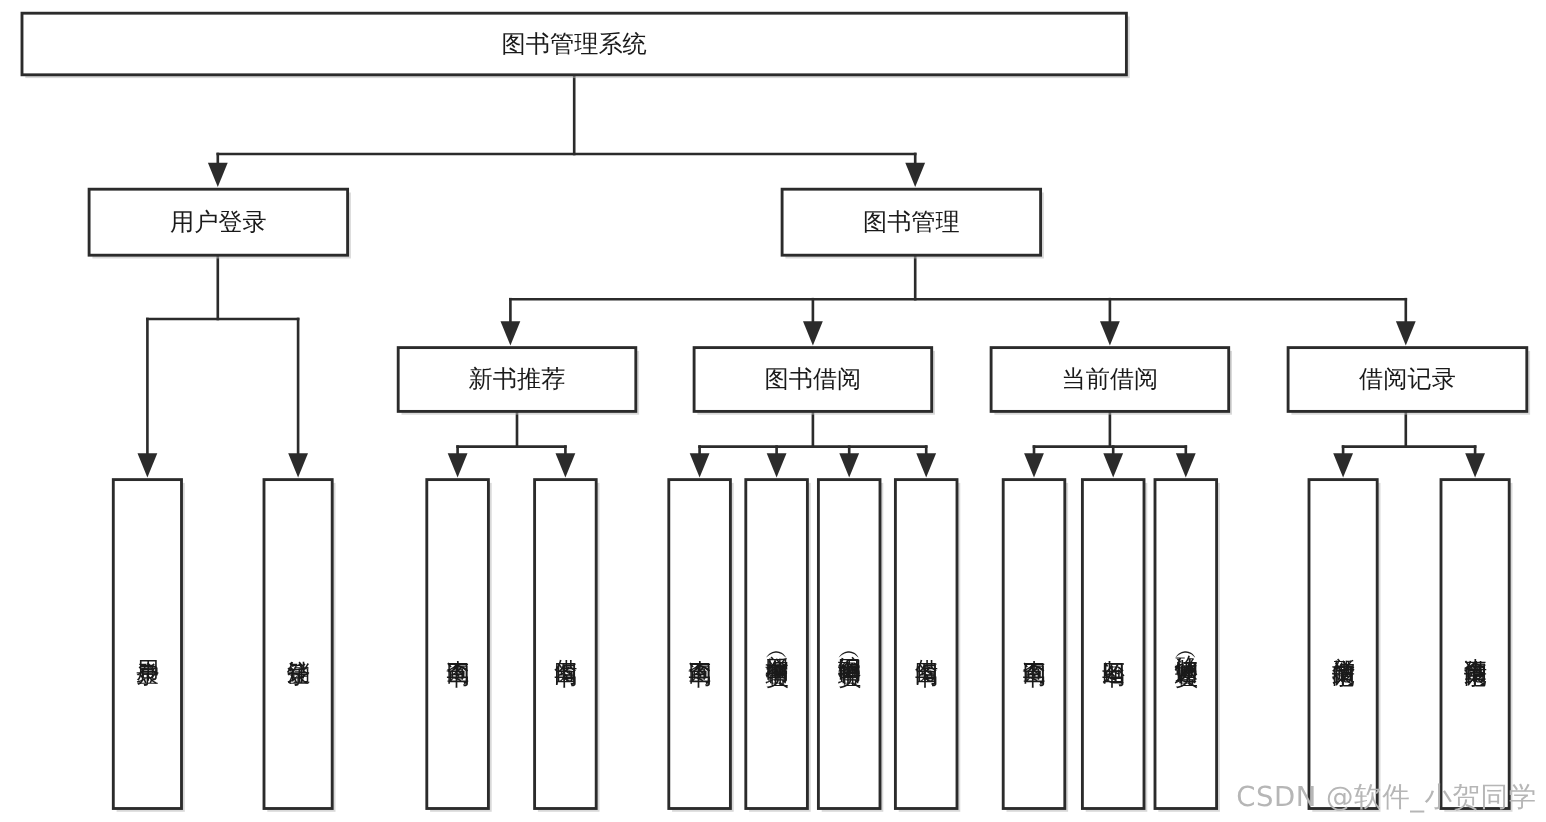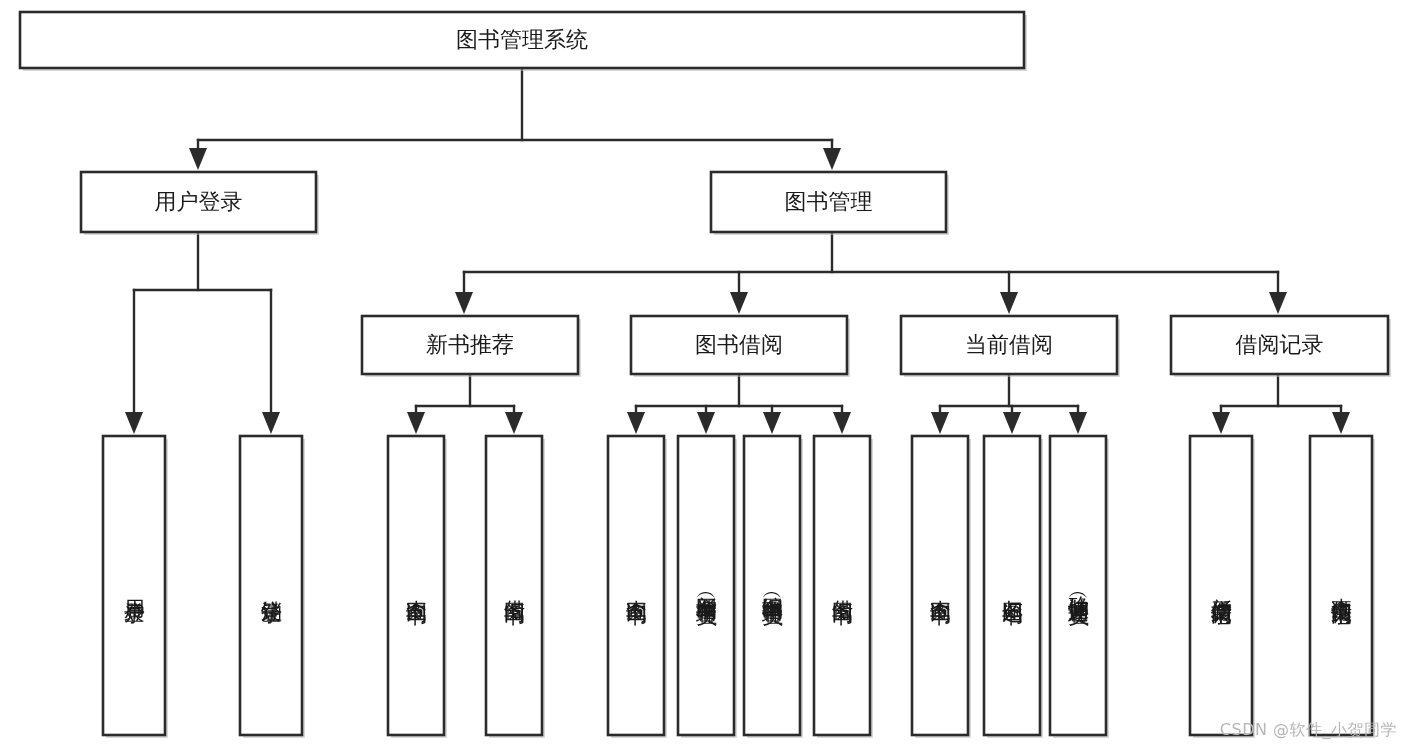--- a/index.html
+++ b/index.html
@@ -68,21 +68,21 @@
     line-height: 1.18;
     letter-spacing: 1.5px;
     color: #1a1a1a;
     white-space: nowrap;
   }
   .watermark {
     position: absolute;
     right: 8px;
     bottom: 6px;
     font-family: "DejaVu Sans", "Liberation Sans", sans-serif;
-    font-size: 16px;
+    font-size: 25px;
     color: #b6b6b6;
     letter-spacing: 0.5px;
     white-space: nowrap;
     margin-left: 35px;
   }
 </style>
 </head>
 <body>
 
 <div id="diagram-root">

